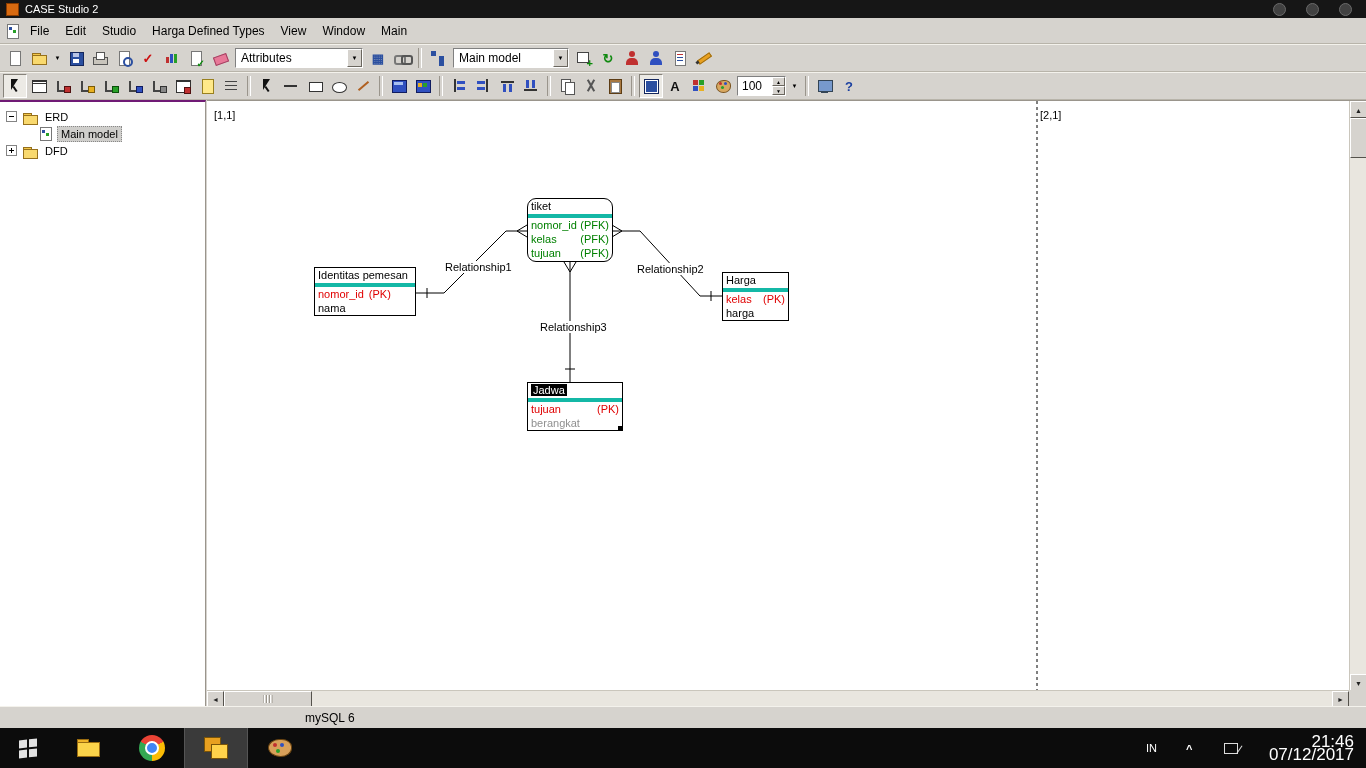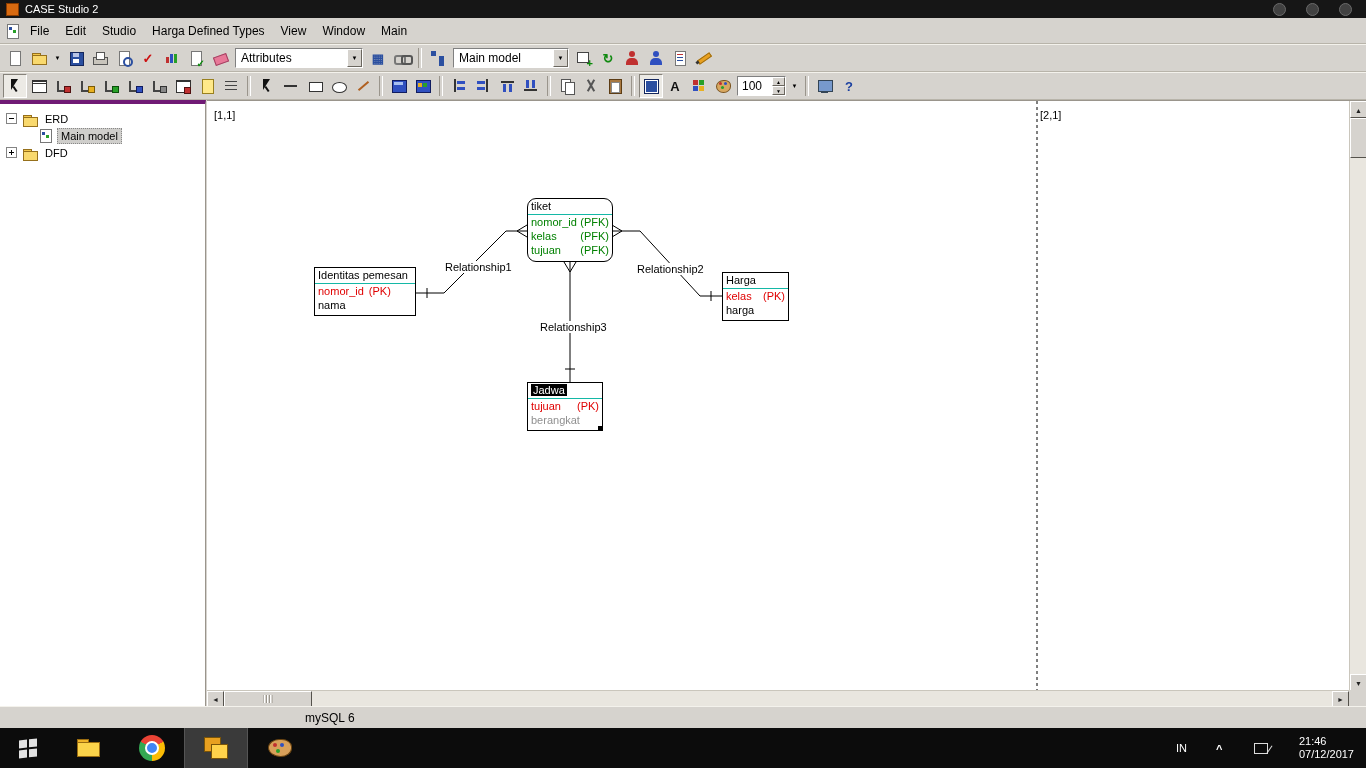--- a/index.html
+++ b/index.html
@@ -118,40 +118,40 @@
       box-shadow:5px 0 0 #3050c0,2px 4px 0 #28a028}
   .ic-monitor::before{content:"";position:absolute;left:2px;top:3px;width:13px;height:10px;background:#7799cc;border:1px solid #334455}
   .ic-monitor::after{content:"";position:absolute;left:5px;top:14px;width:7px;height:2px;background:#334455}
   .ic-mdidoc::before{content:"";position:absolute;left:3px;top:2px;width:10px;height:13px;background:#fff;border:1px solid #777}
   .ic-mdidoc::after{content:"";position:absolute;left:5px;top:5px;width:3px;height:3px;background:#2b4fa0;box-shadow:4px 3px 0 #28a028}
   .ic-model::before{content:"";position:absolute;left:3px;top:1px;width:10px;height:12px;background:#fff;border:1px solid #777}
   .ic-model::after{content:"";position:absolute;left:5px;top:4px;width:3px;height:3px;background:#2b4fa0;box-shadow:4px 3px 0 #28a028}
 
   
   .sidebar{position:absolute;left:0;top:100px;width:206px;height:606px;background:#fff;box-sizing:border-box;
-           border-top:4px solid #701a75;border-right:1px solid #9a958c;padding-top:6px}
+           border-top:2px solid #701a75;border-right:1px solid #9a958c;padding-top:6px}
   .trow{display:flex;align-items:center;height:17px;font-size:11px}
   .texp{width:9px;height:9px;border:1px solid #848484;background:#fff;margin-right:4px;position:relative;flex:none;box-sizing:content-box}
   .t-minus::before,.t-plus::before{content:"";position:absolute;left:2px;top:4px;width:5px;height:1px;background:#000}
   .t-plus::after{content:"";position:absolute;left:4px;top:2px;width:1px;height:5px;background:#000}
   .t-none{visibility:hidden}
   .trow .ic{width:17px;height:15px;margin-right:3px}
   .tlabel{padding:1px 3px;white-space:nowrap;border:1px dotted transparent}
   .tsel{background:#cfcecb;border-color:#888}
 
   
   .canvas-wrap{position:absolute;left:207px;top:100px;width:1159px;height:606px;background:#fff;
                border-top:1px solid #9a958c;box-sizing:border-box}
   .diagram{position:absolute;left:0;top:0;width:1142px;height:590px;overflow:hidden}
   .diagram svg{position:absolute;left:0;top:0}
   .plabel{position:absolute;font-size:11px}
   .rlabel{position:absolute;font-size:11px;background:#fff;padding:0 1px;white-space:nowrap}
   .entity{position:absolute;background:#fff;border:1px solid #000;box-sizing:border-box;font-size:11px}
   .entity.rounded{border-radius:9px}
-  .etitle{height:15px;line-height:14px;border-bottom:1px solid #14b8a6;padding:0 3px;white-space:nowrap;overflow:hidden}
+  .etitle{height:15px;line-height:14px;border-bottom:4px solid #14b8a6;padding:0 3px;white-space:nowrap;overflow:hidden}
   .editing .etitle .etxt{background:#000;color:#fff;padding:0 2px}
   .erow{display:flex;justify-content:space-between;padding:0 3px;line-height:14px;white-space:nowrap}
   .erow.inline{justify-content:flex-start;gap:5px}
   .handle{position:absolute;right:-1px;bottom:-1px;width:5px;height:5px;background:#000}
 
   
   .vscroll{position:absolute;right:0;top:0;width:17px;height:590px;background:#e9e6df;border-left:1px solid #cac6bc;box-sizing:border-box}
   .hscroll{position:absolute;left:0;bottom:0;height:16px;width:1142px;background:#e9e6df;border-top:1px solid #cac6bc;box-sizing:border-box}
   .sbtn{position:absolute;width:17px;height:17px;background:#d6d3ce;border:1px solid;border-color:#fff #55524c #55524c #fff;box-sizing:border-box}
   .sbtn::before{position:absolute;left:50%;top:50%;transform:translate(-50%,-50%);font-size:7px;color:#222}
@@ -191,21 +191,21 @@
       border:1px solid #6a4410;border-radius:50% 45% 50% 55%}
   .tb-paint::after{content:"";position:absolute;left:6px;top:8px;width:4px;height:4px;background:#c03030;border-radius:50%;
       box-shadow:7px 0 0 #3050c0,3px 6px 0 #28a028}
   .tray{margin-left:auto;display:flex;align-items:center;gap:28px;padding-right:12px}
   .lang{color:#fff;font-size:11px}
   .chev{color:#fff;font-size:11px;font-weight:bold;position:relative;width:10px;height:14px}
   .chev::before{content:"^";position:absolute;left:1px;top:2px}
   .ic-tablet{width:18px;height:18px;position:relative;display:inline-block}
   .ic-tablet::before{content:"";position:absolute;left:1px;top:4px;width:12px;height:9px;border:1px solid #ddd}
   .ic-tablet::after{content:"";position:absolute;right:1px;top:6px;width:1px;height:9px;background:#ddd;transform:rotate(35deg)}
-  .clock{color:#fff;font-size:11px;line-height:13px;}
+  .clock{color:#fff;font-size:17px;line-height:13px;text-align:right}
 </style>
 </head>
 <body>
 
 <div class="titlebar">
   <span class="app-ico"></span>
   <span class="wtitle">CASE Studio 2</span>
   <div class="wbtns">
     <span class="circ"></span>
     <span class="circ"></span>
@@ -466,21 +466,21 @@
       <div class="entity" style="left: 515px; top: 171px; width: 67px; height: 49px;">
         <div class="etitle"><span class="etxt">Harga</span></div>
         <div class="erow" style="color: rgb(224, 0, 0);">
           <span class="aname">kelas</span>
           <span class="akey">(PK)</span>
         </div>
         <div class="erow inline" style="color: rgb(0, 0, 0);">
           <span class="aname">harga</span>
         </div>
       </div>
-      <div class="entity editing" style="left: 320px; top: 281px; width: 76px; height: 49px;">
+      <div class="entity editing" style="left: 320px; top: 281px; width: 96px; height: 49px;">
         <div class="etitle"><span class="etxt">Jadwa</span></div>
         <div class="erow" style="color: rgb(224, 0, 0);">
           <span class="aname">tujuan</span>
           <span class="akey">(PK)</span>
         </div>
         <div class="erow inline" style="color: rgb(144, 144, 144);">
           <span class="aname">berangkat</span>
         </div>
         <div class="handle"></div>
       </div>

